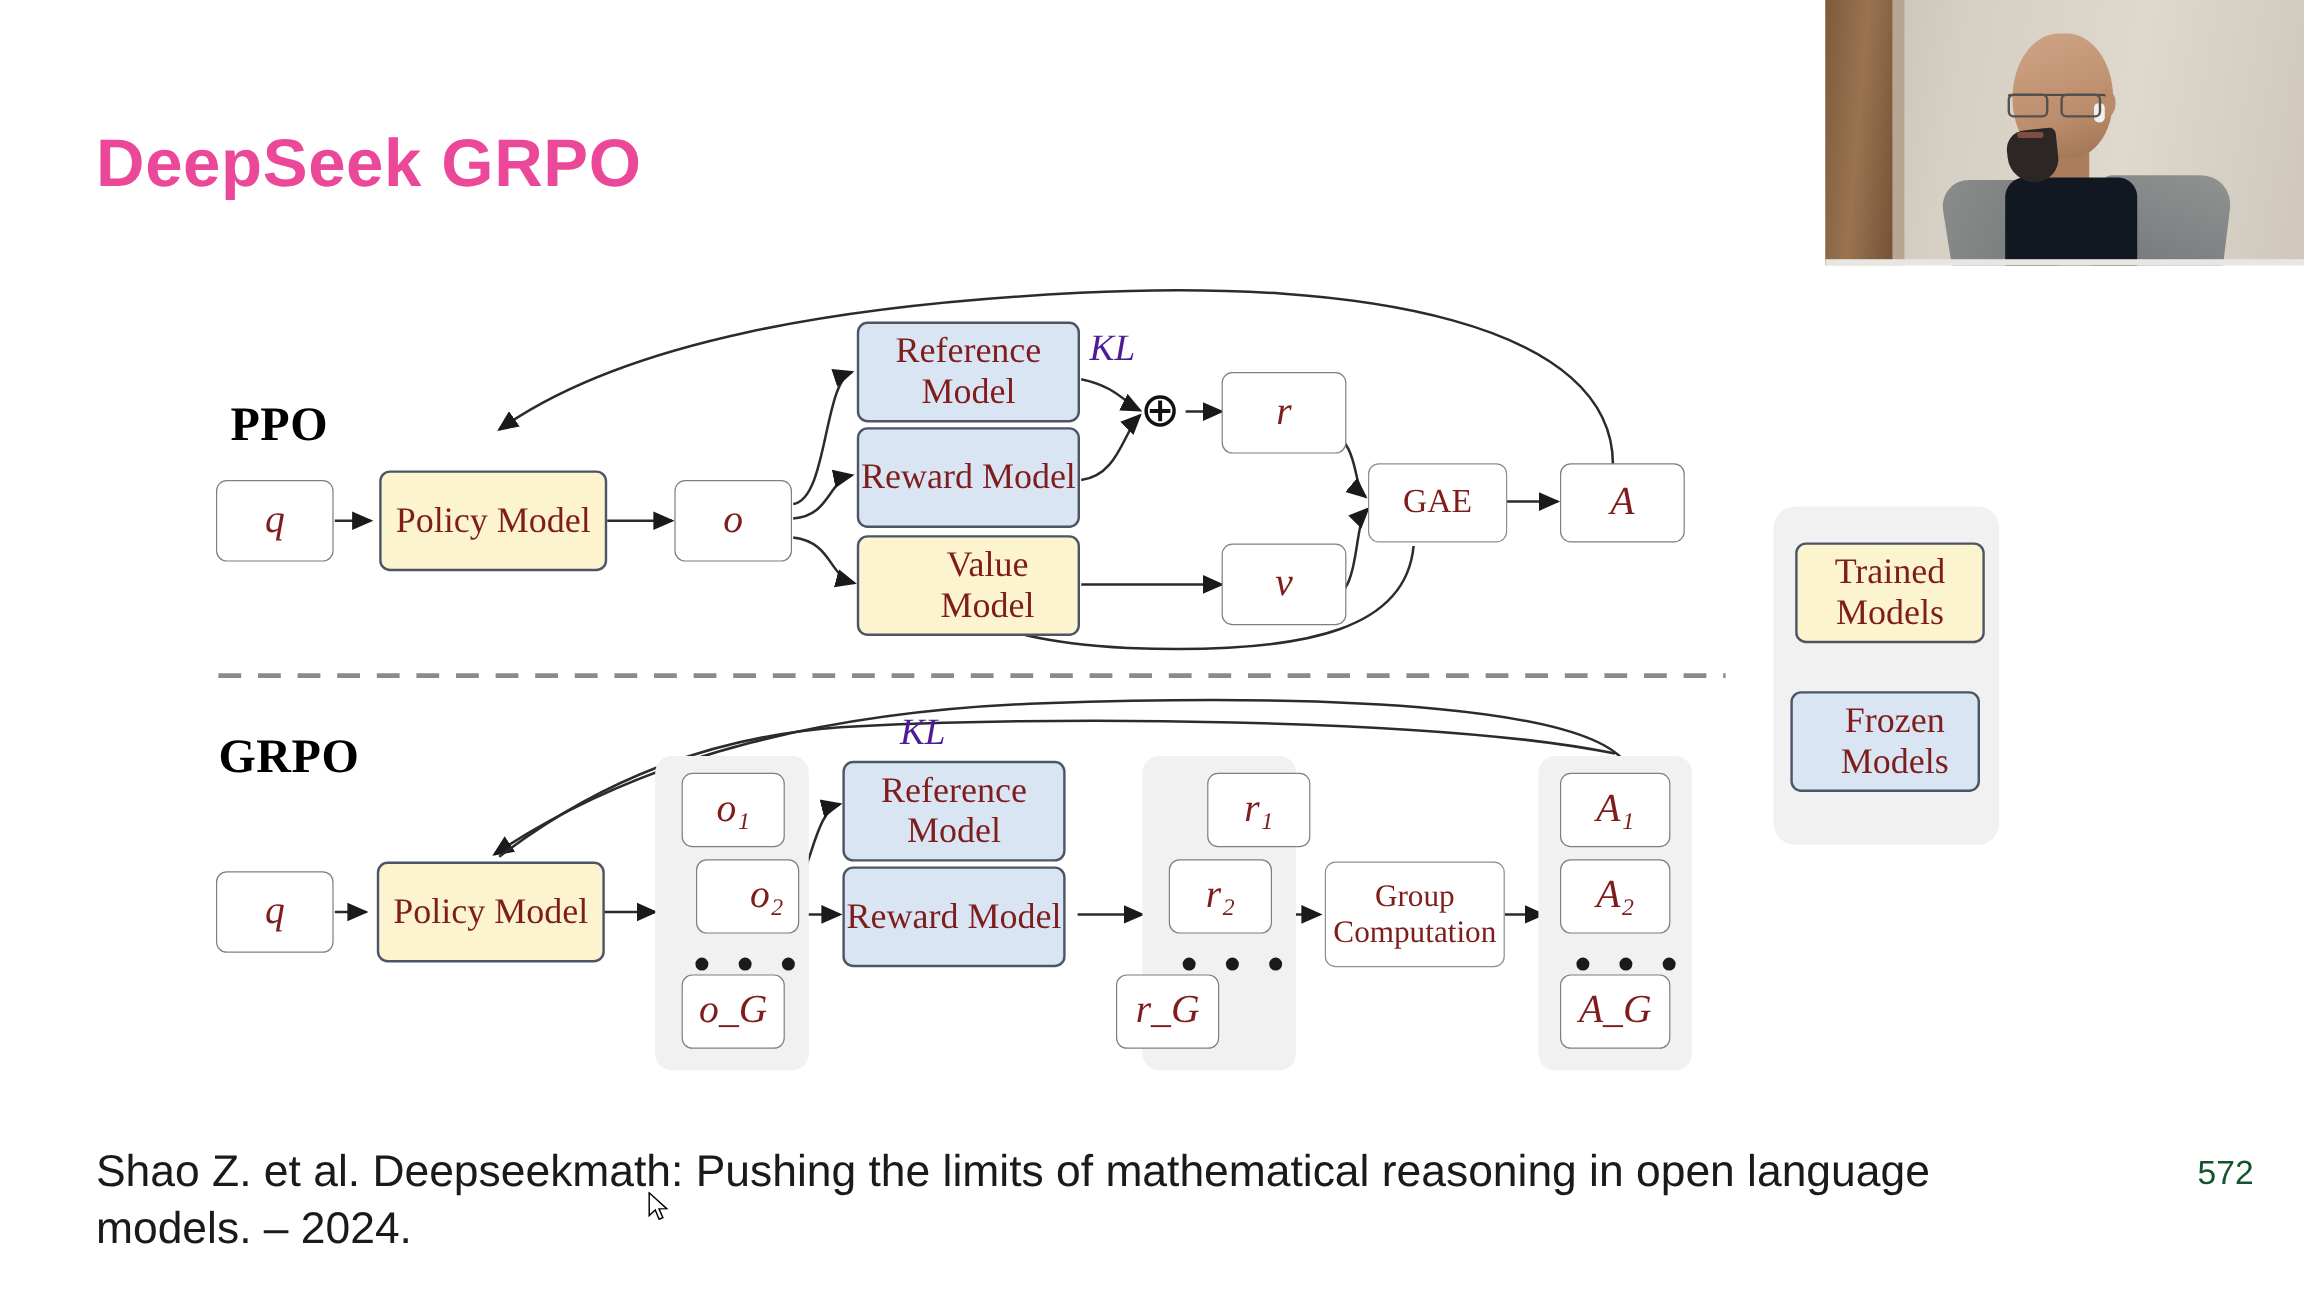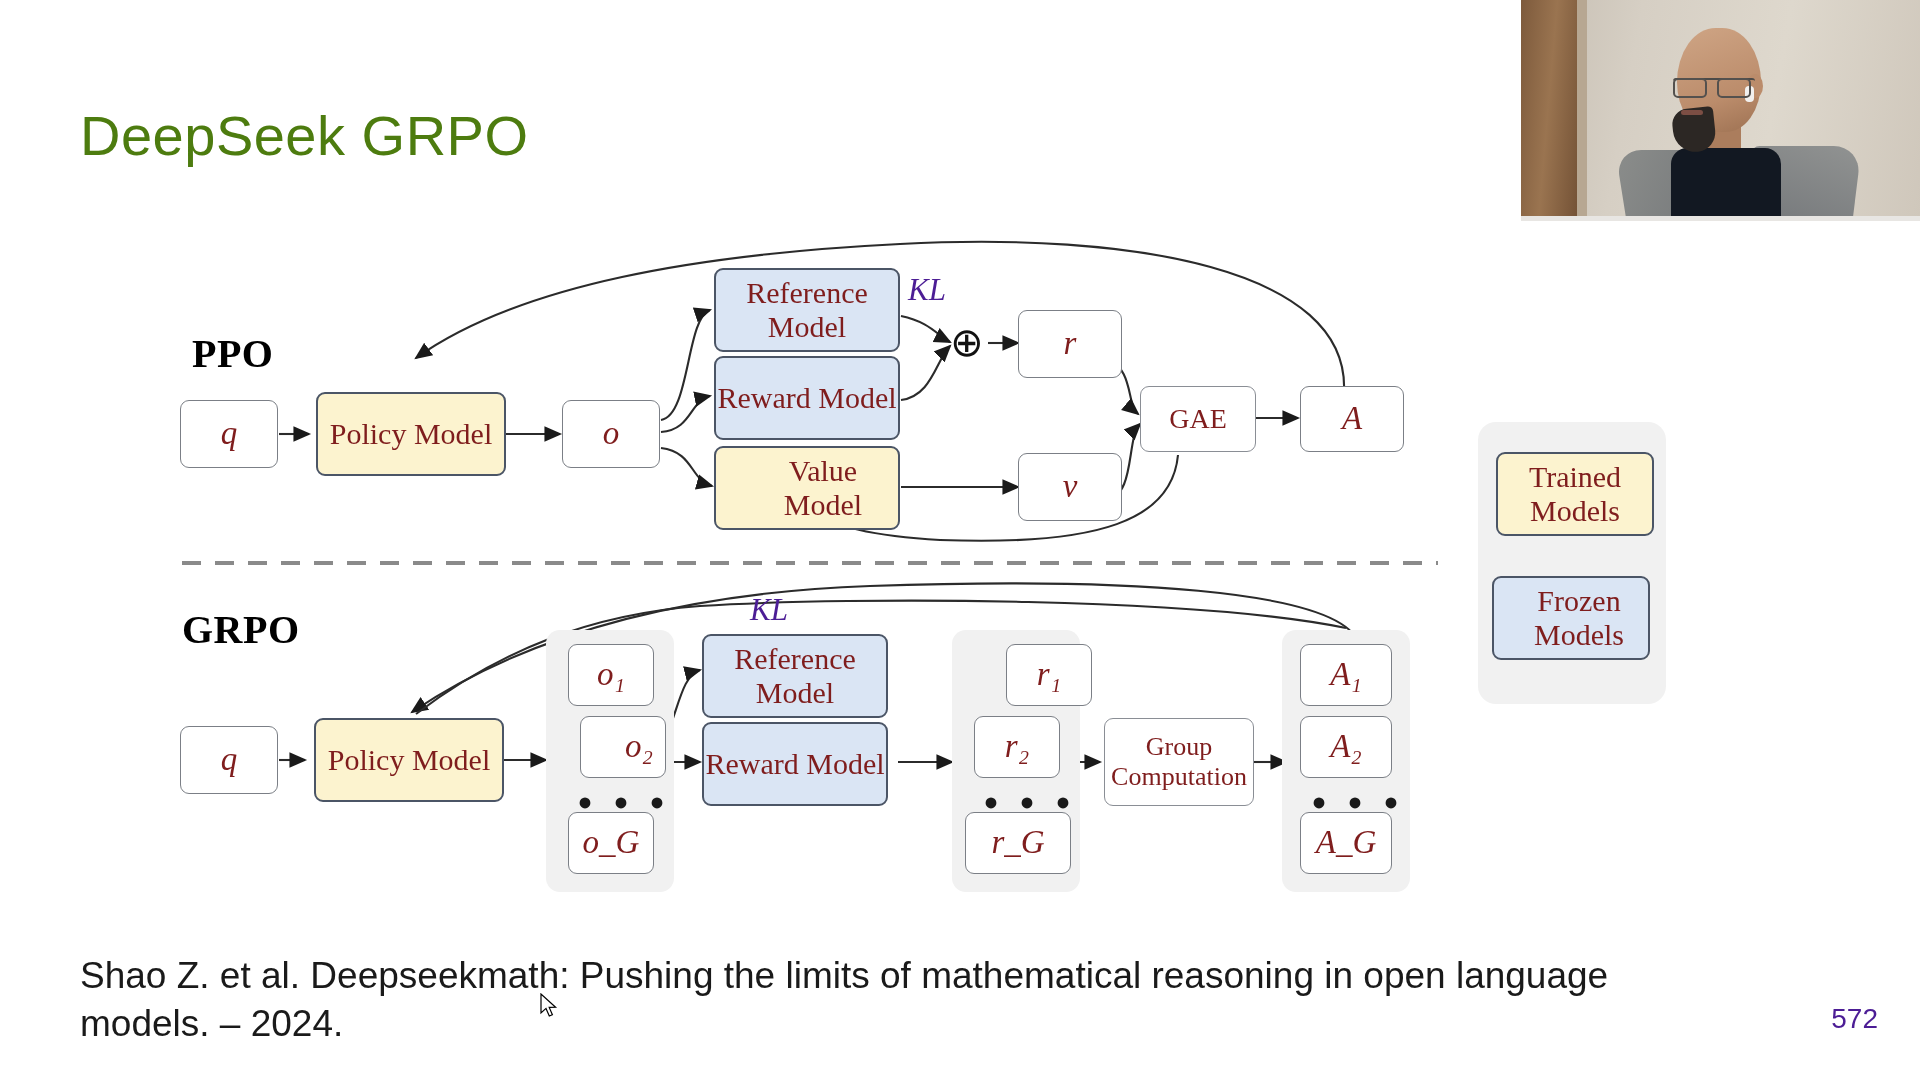--- a/index.html
+++ b/index.html
@@ -14,22 +14,22 @@
     overflow: hidden;
     font-family: "Liberation Sans", sans-serif;
   }
 
   
   .slide-title {
     position: absolute;
     left: 80px;
     top: 105px;
     font-size: 56px;
-    font-weight: 400;
-    color: #4d7c0f;
+    font-weight: 700;
+    color: #ec4899;
     letter-spacing: 0.5px;
     line-height: 1.1;
     white-space: nowrap;
   }
 
   
   .citation {
     position: absolute;
     left: 80px;
     top: 952px;
@@ -37,23 +37,23 @@
     font-size: 37px;
     line-height: 1.30;
     color: #1a1a1a;
     font-weight: 400;
   }
 
   
   .page-number {
     position: absolute;
     right: 42px;
-    top: 1003px;
+    top: 962px;
     font-size: 28px;
-    color: #4c1d95;
+    color: #14532d;
   }
 
   
   .webcam {
     position: absolute;
     left: 1521px;
     top: 0px;
     width: 399px;
     height: 221px;
     overflow: hidden;
@@ -337,21 +337,21 @@
 <div class="ellipsis" style="left:578px; top:780px;">• • •</div>
 <div class="node plain" style="left:568px; top:812px; width:86px; height:62px;">o_G</div>
 
 <div class="node frozen" style="left:702px; top:634px; width:186px; height:84px;">Reference Model</div>
 <div class="node frozen" style="left:702px; top:722px; width:186px; height:84px;">Reward Model</div>
 
 <div class="group-bg" style="left:952px; top:630px; width:128px; height:262px;"></div>
 <div class="node plain" style="left:974px; top:644px; width:86px; height:62px;margin-left:32px;">r₁</div>
 <div class="node plain" style="left:974px; top:716px; width:86px; height:62px;">r₂</div>
 <div class="ellipsis" style="left:984px; top:780px;">• • •</div>
-<div class="node plain" style="left:965px; top:812px; width:106px; height:62px;">r_G</div>
+<div class="node plain" style="left:930px; top:812px; width:86px; height:62px;">r_G</div>
 
 <div class="node text" style="left:1104px; top:718px; width:150px; height:88px; font-size:26px;">Group Computation</div>
 
 <div class="group-bg" style="left:1282px; top:630px; width:128px; height:262px;"></div>
 <div class="node plain" style="left:1300px; top:644px; width:92px; height:62px;">A₁</div>
 <div class="node plain" style="left:1300px; top:716px; width:92px; height:62px;">A₂</div>
 <div class="ellipsis" style="left:1312px; top:780px;">• • •</div>
 <div class="node plain" style="left:1300px; top:812px; width:92px; height:62px;">A_G</div>
 
 <div class="legend-bg" style="left:1478px; top:422px; width:188px; height:282px;"></div>

